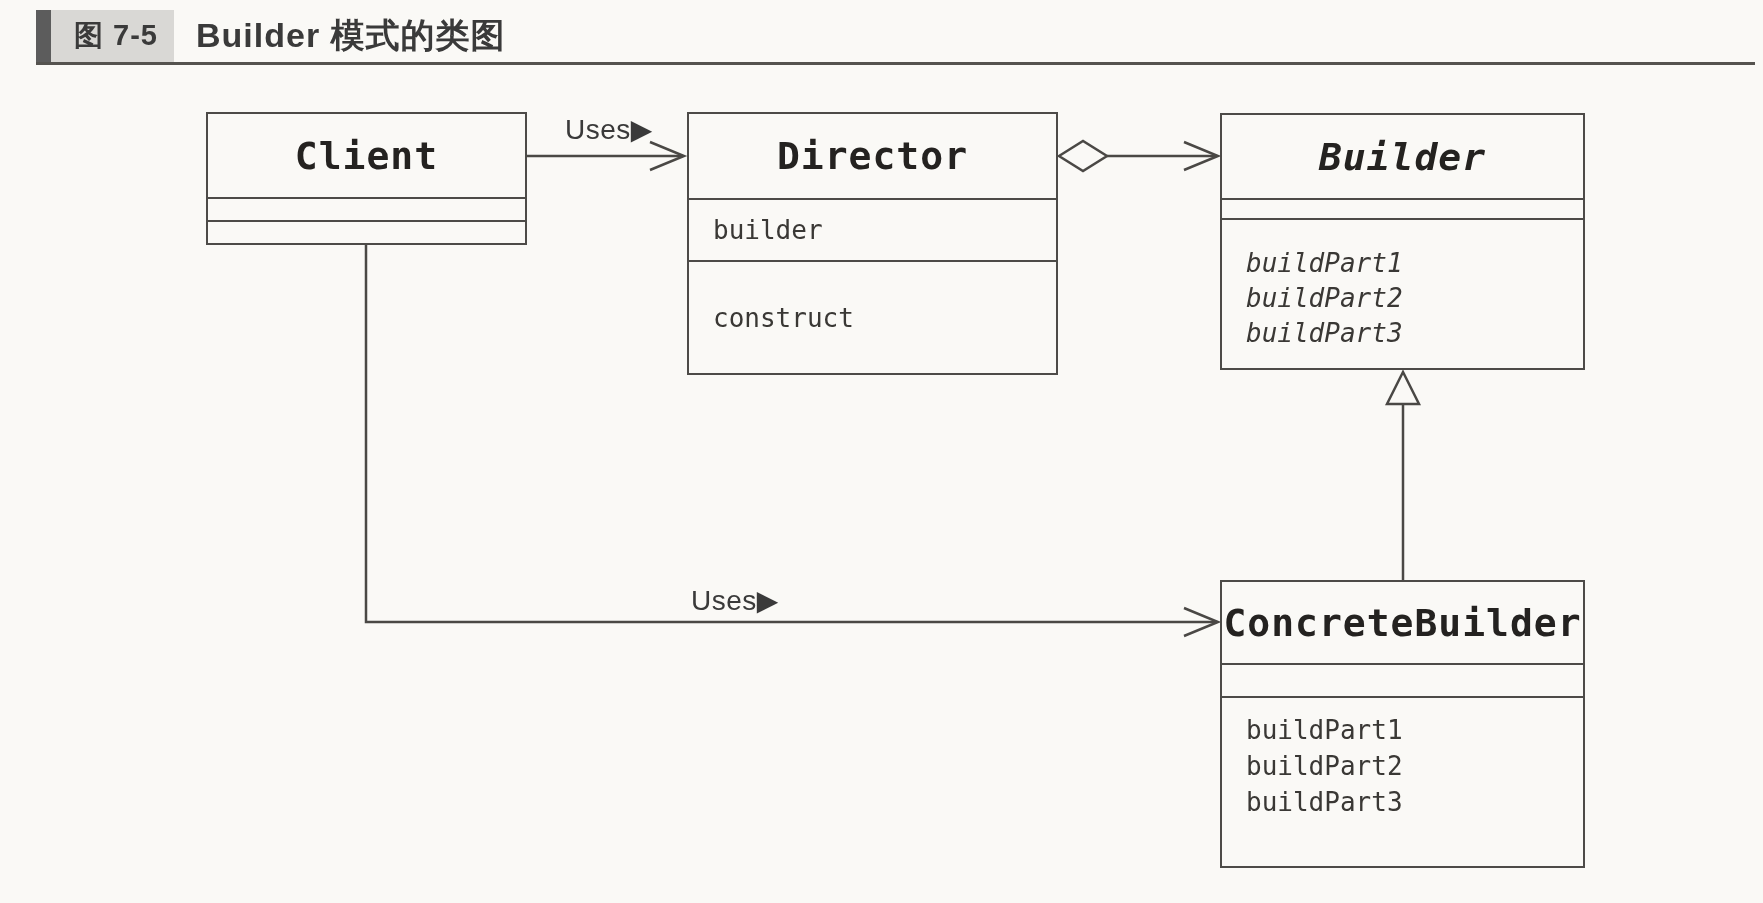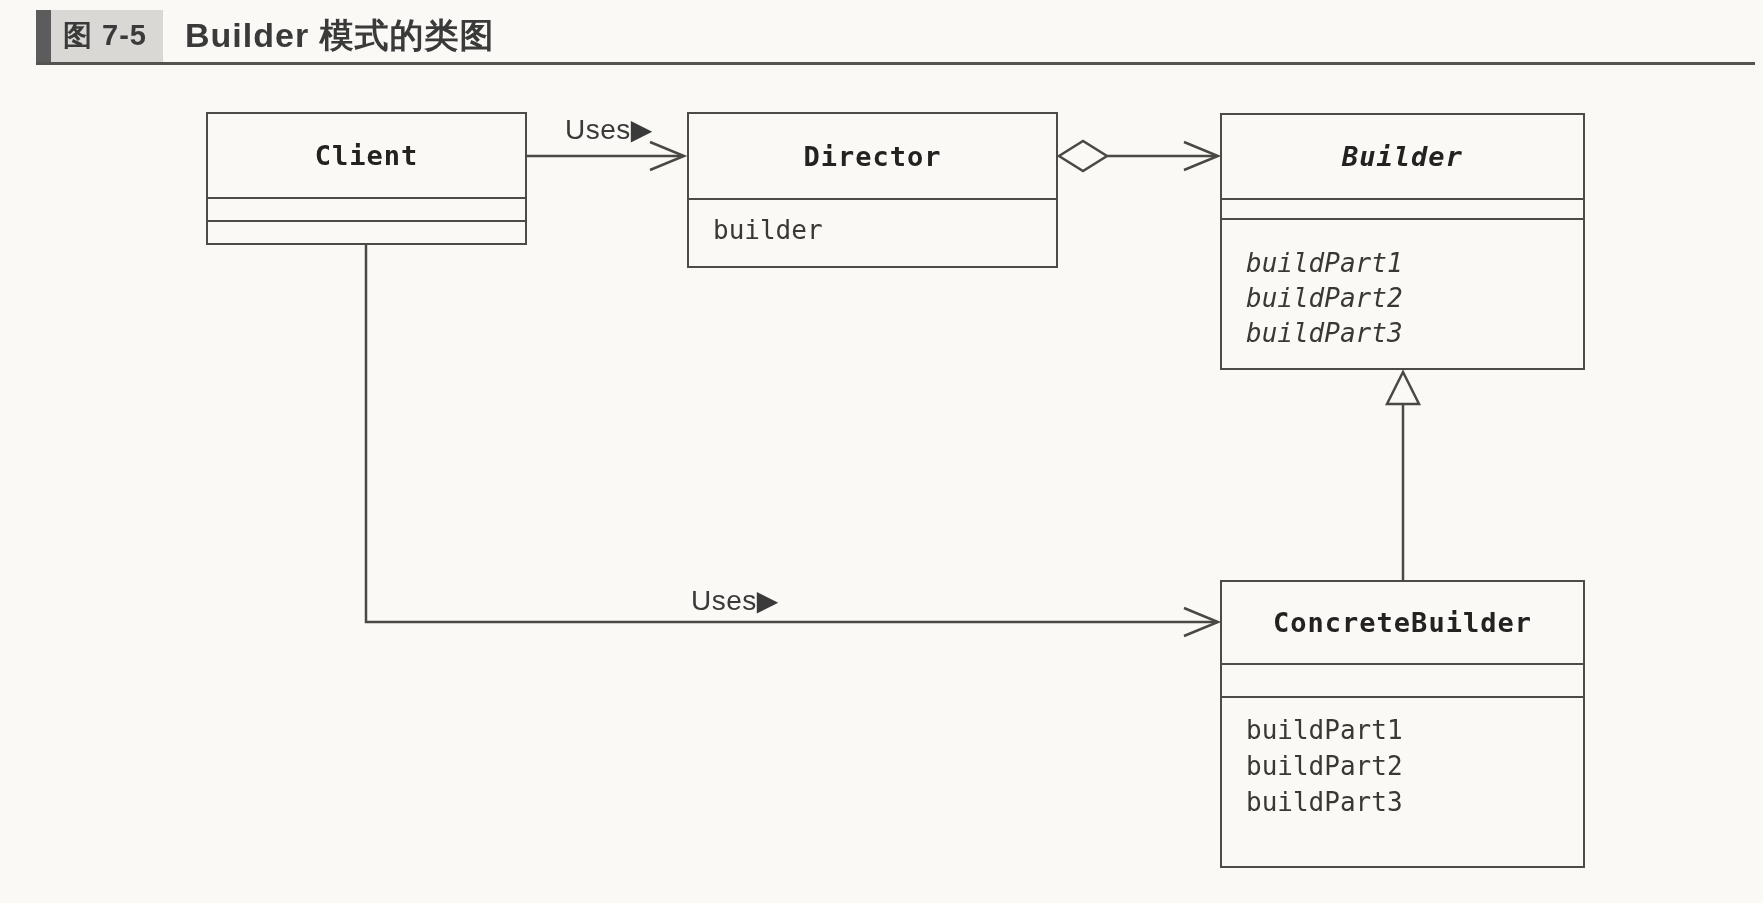--- a/index.html
+++ b/index.html
@@ -6,37 +6,37 @@
   .page{
     position:relative;width:1763px;height:903px;overflow:hidden;
     background:#faf9f6;
     font-family:"Liberation Sans", sans-serif;
   }
   
   .caption{position:absolute;left:36px;top:10px;height:52px;display:flex;align-items:stretch;}
   .caption .accent-bar{width:15px;background:#5c5c5c;}
   .caption .tag-chip{
     background:#d9d8d5;color:#3a3a3a;display:flex;align-items:center;
-    padding:0 16px 0 12px;font-size:29px;font-weight:bold;letter-spacing:1px;white-space:nowrap;
+    padding:0 16px 0 23px;font-size:29px;font-weight:bold;letter-spacing:1px;white-space:nowrap;
   }
   .caption .fig-title{
     display:flex;align-items:center;margin-left:22px;color:#3a3a3a;
     font-size:34px;font-weight:bold;letter-spacing:1px;white-space:nowrap;
   }
   .caption-rule{position:absolute;left:36px;top:62px;width:1719px;height:3px;background:#55534f;}
   
   .connector-layer{position:absolute;left:0;top:0;width:1763px;height:903px;}
   .uml-class{
     position:absolute;border:2px solid #4d4b48;background:#faf9f6;
     box-sizing:border-box;display:flex;flex-direction:column;
     font-family:"DejaVu Sans Mono","Liberation Mono",monospace;color:#3a3835;
   }
   .uml-name{
     display:flex;align-items:center;justify-content:center;
-    font-weight:bold;font-size:27px;letter-spacing:1px;color:#242220;
+    font-weight:bold;font-size:38px;letter-spacing:1px;color:#242220;
   }
   .uml-sec{border-top:2px solid #4d4b48;box-sizing:border-box;}
   .uml-row{font-size:26px;padding-left:24px;white-space:nowrap;}
   .v-center{display:flex;align-items:center;}
   .abstract .uml-name{font-style:italic;}
   .abstract .uml-row{font-style:italic;}
   .edge-label{
     position:absolute;font-size:28px;color:#3a3a3a;font-weight:500;
     white-space:nowrap;letter-spacing:0.5px;margin-left:12px;
   }
@@ -72,24 +72,27 @@
       <polygon points="1403,372 1387,404 1419,404" fill="#faf9f6"></polygon>
     </g>
   </svg>
 
   <div class="uml-class" style="left:206px;top:112px;width:321px;height:133px;">
     <div class="uml-name" style="flex:0 0 83px;">Client</div>
     <div class="uml-sec" style="flex:0 0 23px;"></div>
     <div class="uml-sec" style="flex:1 1 auto;"></div>
   </div>
 
-  <div class="uml-class" style="left:687px;top:112px;width:371px;height:156px;">
+  <div class="uml-class" style="left:687px;top:112px;width:371px;height:263px;">
     <div class="uml-name" style="flex:0 0 84px;">Director</div>
     <div class="uml-sec v-center" style="flex:0 0 62px;">
       <div class="uml-row">builder</div>
+    </div>
+    <div class="uml-sec v-center" style="flex:1 1 auto;">
+      <div class="uml-row">construct</div>
     </div>
   </div>
 
   <div class="uml-class abstract" style="left:1220px;top:113px;width:365px;height:257px;">
     <div class="uml-name" style="flex:0 0 83px;">Builder</div>
     <div class="uml-sec" style="flex:0 0 20px;"></div>
     <div class="uml-sec" style="flex:1 1 auto;padding-top:26px;line-height:35px;">
       <div class="uml-row">buildPart1</div>
       <div class="uml-row">buildPart2</div>
       <div class="uml-row">buildPart3</div>

